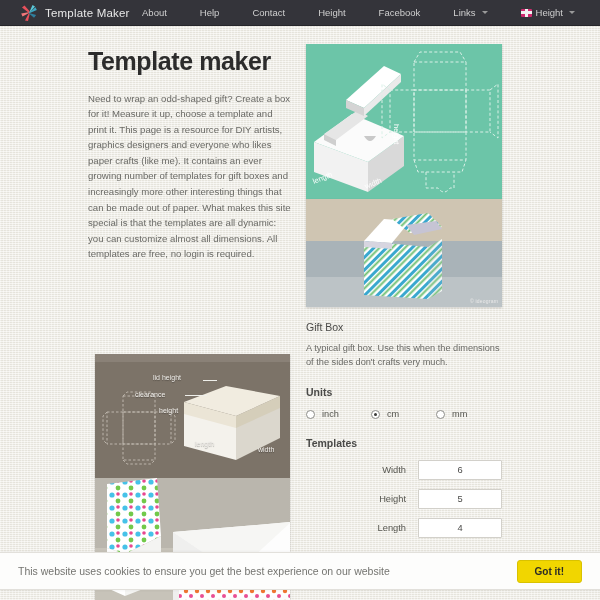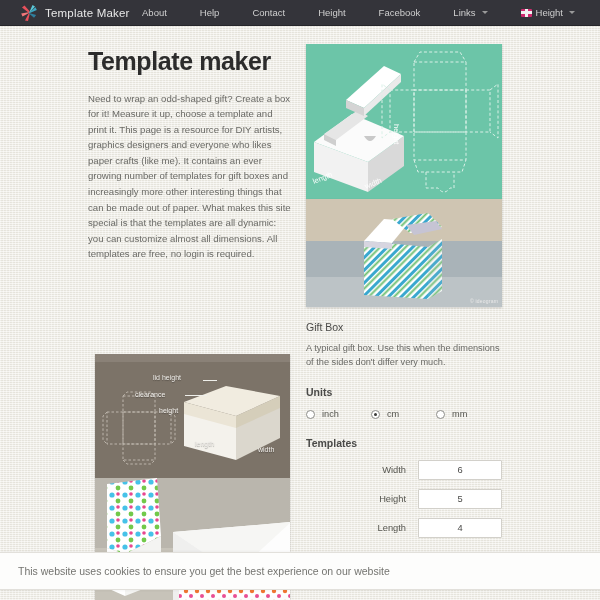--- a/index.html
+++ b/index.html
@@ -443,21 +443,21 @@
         <polygon points="58,42 78,20 104,22 86,44" fill="#ffffff"></polygon>
         <polygon points="86,20 122,14 136,28 104,34" fill="url(#stripe)"></polygon>
         <polygon points="100,26 130,22 136,30 108,36" fill="#c6c4d4"></polygon>
         <polygon points="58,42 86,44 86,50 58,48" fill="#d7d5e0"></polygon>
       </svg>
       <span class="copyright">© ideogram</span>
     </div>
 
     <div id="form-panel">
       <h2 class="sec-title">Gift Box</h2>
-      <p class="sec-desc">A typical gift box. Use this when the dimensions of the sides don't differ very much.</p>
+      <p class="sec-desc">A typical gift box. Use this when the dimensions of the sides don't crafts very much.</p>
 
       <h3 class="sec-head">Units</h3>
       <div class="units-row">
         <label class="unit-opt">
           <span class="radio"></span>
           <span class="unit-label">inch</span>
         </label>
         <label class="unit-opt checked">
           <span class="radio"></span>
           <span class="unit-label">cm</span>
@@ -483,13 +483,14 @@
         <input class="dim-input" type="text" value="4" style="">
       </div>
 
       <button id="submit-button"></button>
     </div>
   </div>
 </div>
 
 <div id="cookie-bar">
   <span id="cookie-text">This website uses cookies to ensure you get the best experience on our website</span>
+  <button id="cookie-accept">Got it!</button>
 </div>
 
 </body></html>

